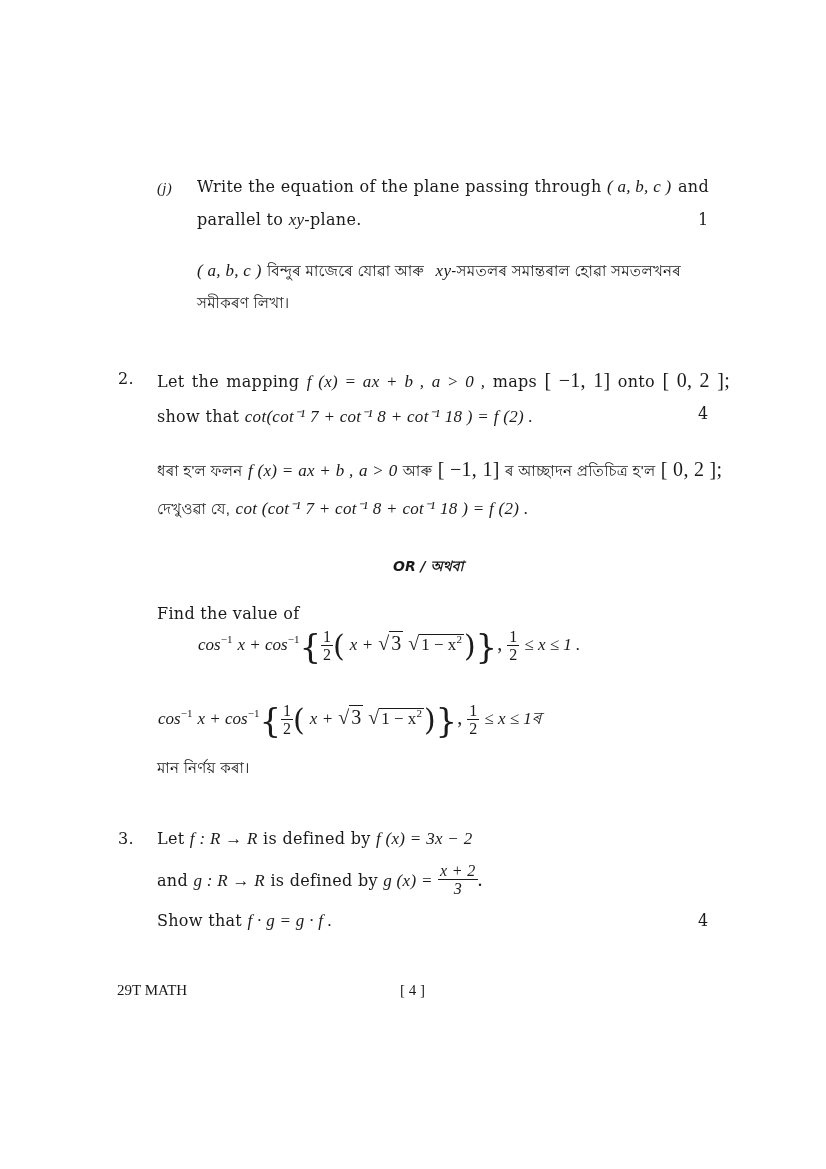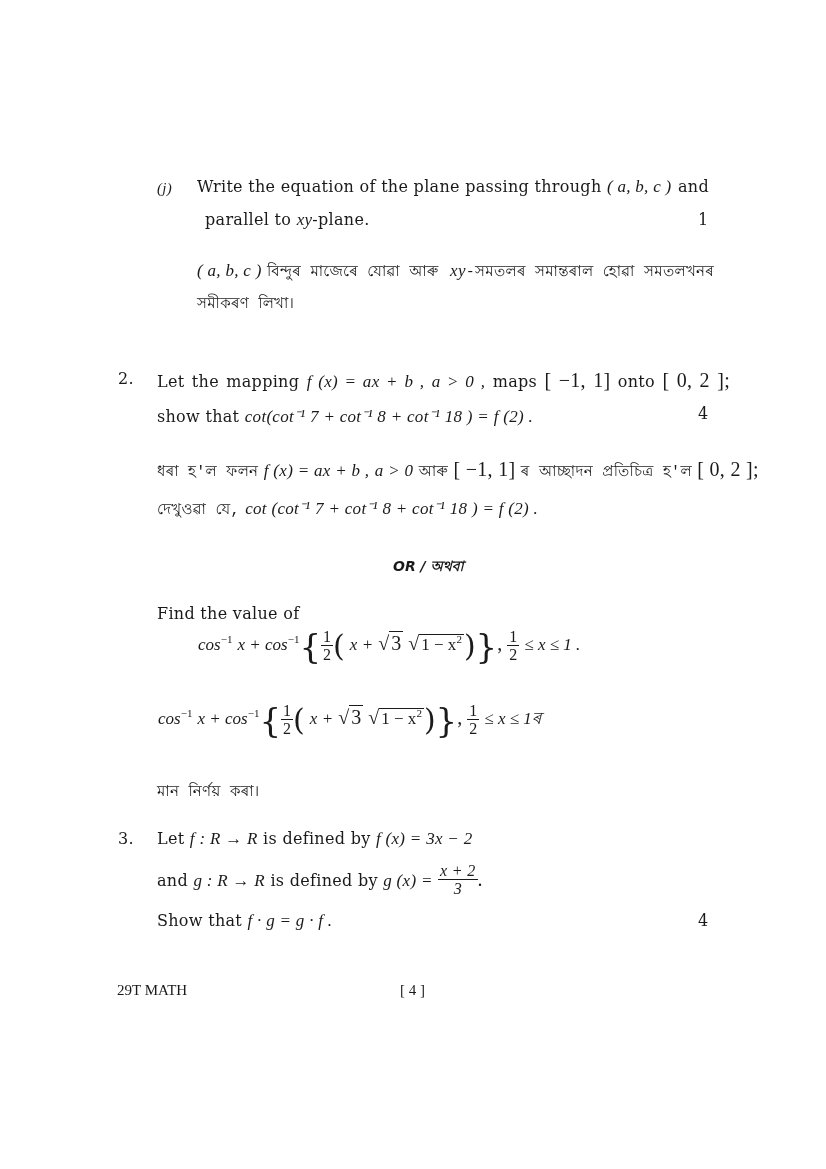--- a/index.html
+++ b/index.html
@@ -2,21 +2,21 @@
 <html><head>
 <meta charset="utf-8">
 <style>
   html, body { margin: 0; padding: 0; background: #ffffff; }
   body { width: 826px; height: 1169px; position: relative; overflow: hidden;
          font-family: "DejaVu Serif", "Liberation Serif", serif; color: #1a1a1a; }
   .abs { position: absolute; white-space: nowrap; }
   .txt { font-size: 16px; letter-spacing: 0.3px; }
   .m { font-family: "Liberation Serif", serif; font-style: italic; font-size: 17px; }
   .mr { font-family: Liberation Serif, serif; font-style: normal; font-size: 20px; text-align: center; }
-  .bn { font-family: Liberation Mono, monospace; font-size: 15px; }
+  .bn { font-family: Liberation Sans, sans-serif; font-size: 15px; }
   .sup { font-size: 11px; vertical-align: 7px; font-style: normal; }
   .frac { display: inline-block; vertical-align: middle; text-align: center; font-family: "Liberation Serif", serif; font-size: 16px; line-height: 17px; }
   .frac .num { display: block; border-bottom: 1px solid #1a1a1a; padding: 0 2px; }
   .frac .den { display: block; padding: 0 2px; }
   .bigbrace { font-size: 34px; font-family: "DejaVu Serif", serif; vertical-align: middle; font-weight: 200; line-height: 1; }
   .bigparen { font-size: 30px; font-family: "DejaVu Serif", serif; vertical-align: middle; font-weight: 200; line-height: 1; }
   .sqrt { display: inline-block; }
   .sqrt .rad { border-top: 1px solid #1a1a1a; padding: 0 2px; font-style: normal; }
   .marks { font-size: 16px; font-family: "DejaVu Serif", serif; }
   .footer { font-family: "Liberation Serif", serif; font-size: 15px; }
@@ -28,21 +28,21 @@
 <div class="abs txt" style="left:157px; top:178px;">
   <span class="m" style="font-size:15px;">(j)</span>
 </div>
 <div class="abs txt" style="left:197px; top:177px;">
   <span>Write the equation of the plane passing through</span>
   <span class="m">( a, b, c )</span>
 </div>
 <div class="abs txt" style="left:678px; top:177px;">
   <span>and</span>
 </div>
-<div class="abs txt" style="left:205px; top:210px;">
+<div class="abs txt" style="left:197px; top:210px;">
   <span>parallel to</span>
   <span class="m">xy</span><span>-plane.</span>
 </div>
 <div class="abs marks" style="left:698px; top:210px;">
   <span>1</span>
 </div>
 <div class="abs txt" style="left:197px; top:259px;">
   <span class="m">( a, b, c )</span>
   <span class="bn">বিন্দুৰ মাজেৰে যোৱা আৰু</span>
   <span class="m" style="margin-left:6px;">xy</span><span class="bn">-সমতলৰ সমান্তৰাল হোৱা সমতলখনৰ</span>
@@ -102,21 +102,21 @@
 </div>
 <div class="abs" style="left:158px; top:702px;">
   <span class="m">cos</span><span class="m sup">−1</span>
   <span class="m">x + cos</span><span class="m sup">−1</span><span class="bigbrace">{</span><span class="frac"><span class="num">1</span><span class="den">2</span></span><span class="bigparen">(</span>
   <span class="m">x +</span>
   <span class="mr">√</span><span class="sqrt mr"><span class="rad">3</span></span>
   <span class="mr">√</span><span class="sqrt m"><span class="rad"><span>1 − x</span><span class="sup">2</span></span></span><span class="bigparen">)</span><span class="bigbrace">}</span><span class="mr">, </span>
   <span class="frac"><span class="num">1</span><span class="den">2</span></span>
   <span class="m">≤ x ≤ 1ৰ</span>
 </div>
-<div class="abs txt" style="left:157px; top:756px;margin-top:23px;">
+<div class="abs txt" style="left:157px; top:756px;">
   <span class="bn">মান নিৰ্ণয় কৰা।</span>
 </div>
 
 <div class="abs txt" style="left:118px; top:829px;">
   <span>3.</span>
 </div>
 <div class="abs txt" style="left:157px; top:829px;">
   <span>Let</span>
   <span class="m">f : R → R</span>
   <span>is defined by</span>

